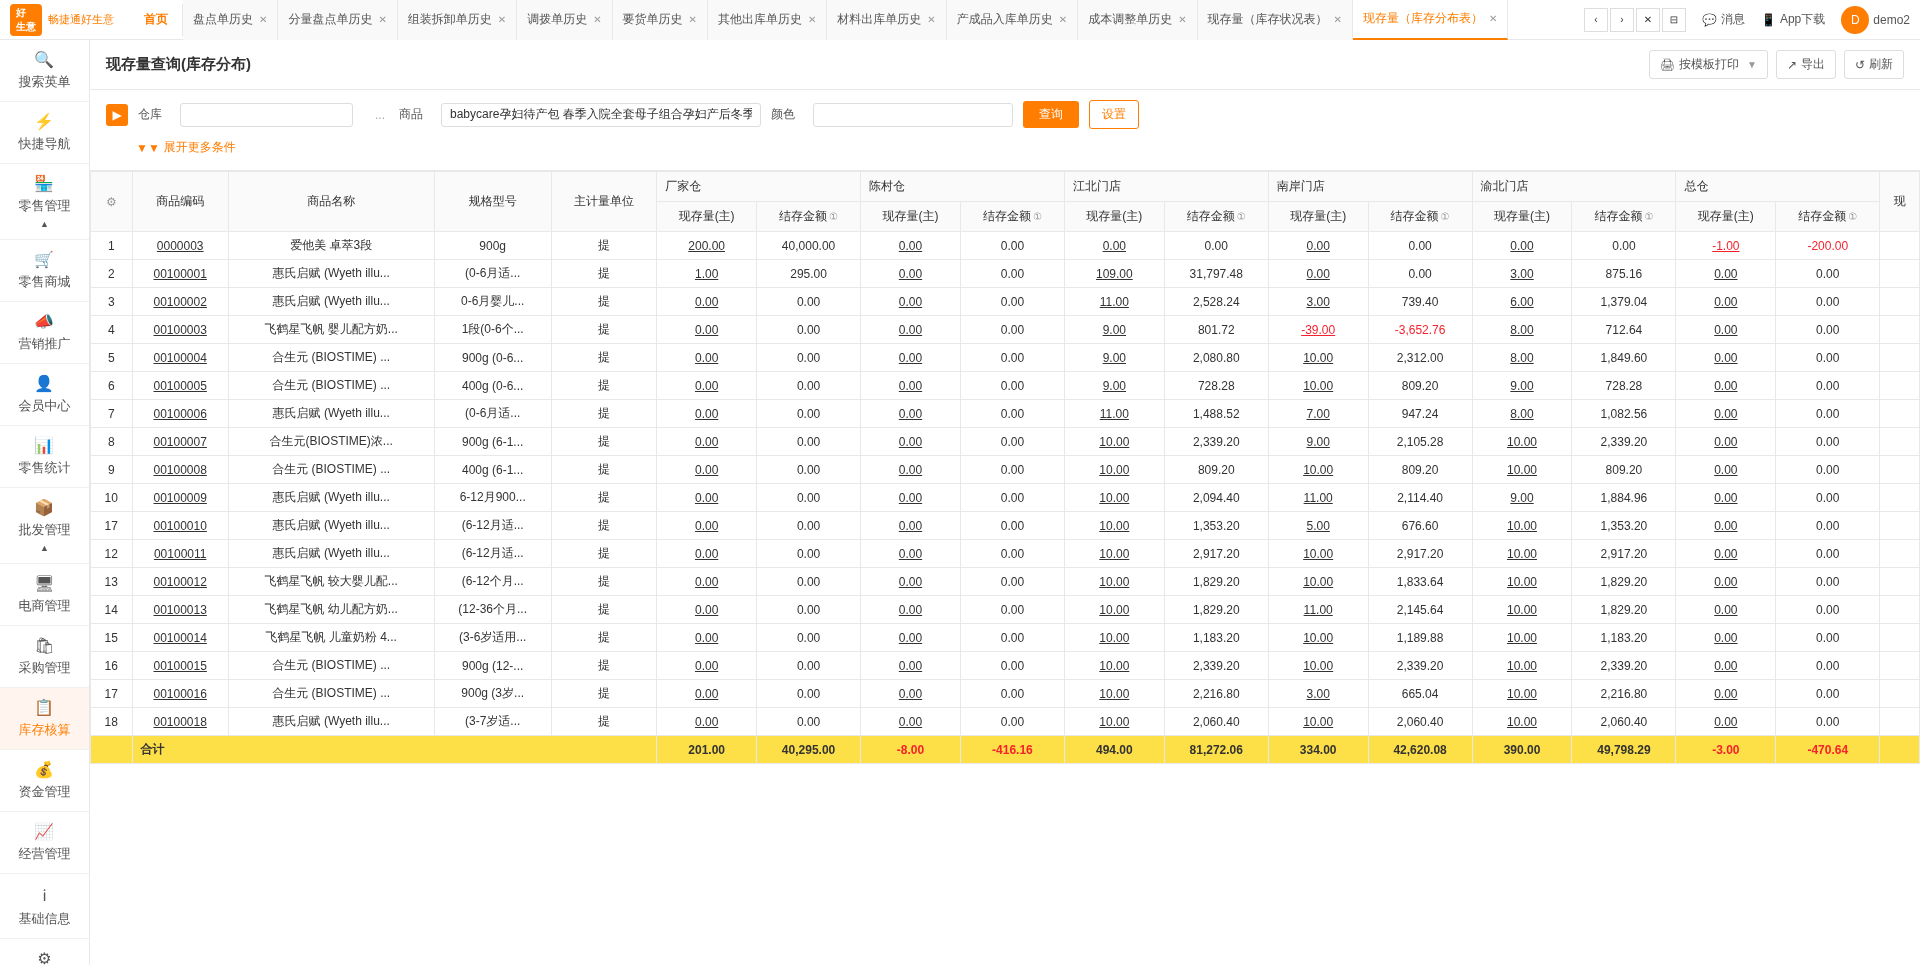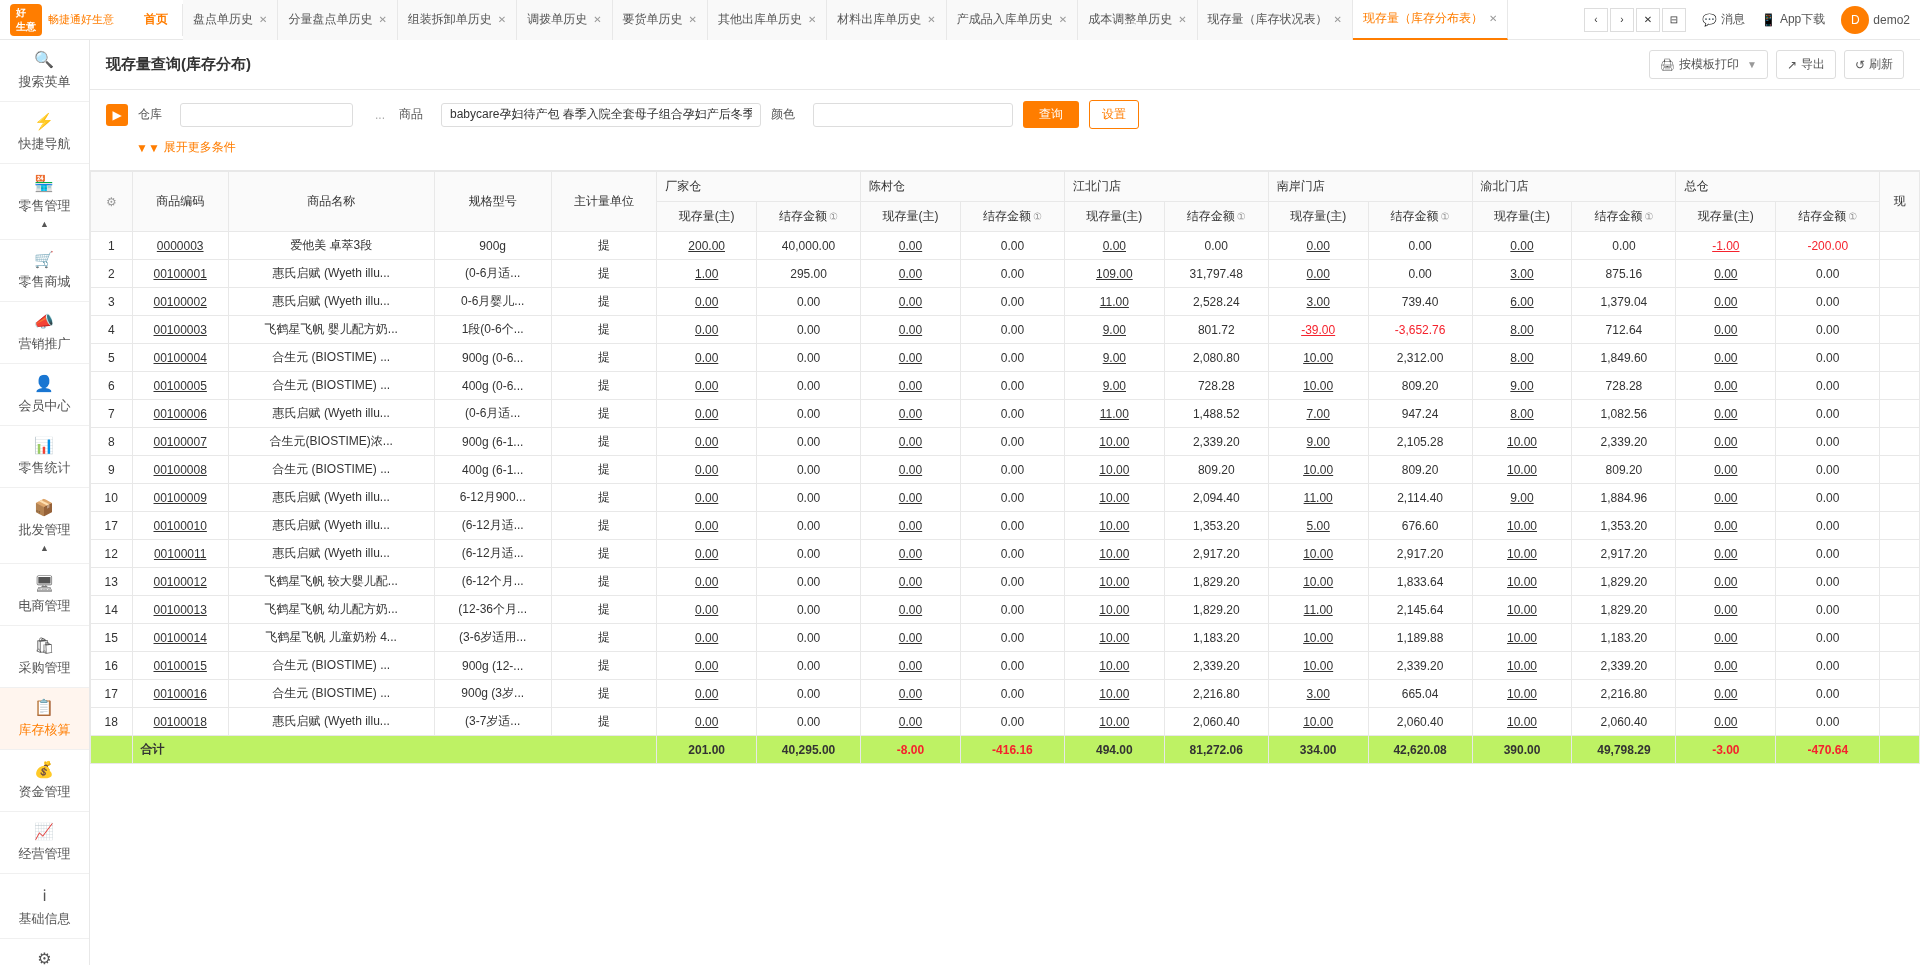--- a/index.html
+++ b/index.html
@@ -51,21 +51,21 @@
     .btn-setting { background: #fff; color: #ff7d00; border: 1px solid #ff7d00; padding: 5px 12px; border-radius: 3px; cursor: pointer; font-size: 12px; }
     .expand-more { display: flex; align-items: center; gap: 4px; color: #ff7d00; cursor: pointer; font-size: 12px; padding: 4px 0; }
     .orange-arrow { width: 22px; height: 22px; background: #ff7d00; color: white; display: flex; align-items: center; justify-content: center; border-radius: 3px; cursor: pointer; font-size: 12px; }
 
     
     .table-container { flex: 1; overflow: auto; background: #fff; margin: 0; }
     table { width: 100%; border-collapse: collapse; font-size: 12px; }
     thead tr th { background: #fafafa; border: 1px solid #e8e8e8; padding: 6px 8px; text-align: center; font-weight: normal; color: #333; white-space: nowrap; position: sticky; top: 0; z-index: 2; }
     thead tr:first-child th { background: #fafafa; }
     tbody tr td { border: 1px solid #e8e8e8; padding: 5px 8px; text-align: center; color: #333; white-space: nowrap; }
-    tbody tr.summary-row td { background: #bef264; font-weight: bold; }
+    tbody tr.summary-row td { background: #fde047; font-weight: bold; }
     .text-red { color: #f5222d !important; }
     .underline { text-decoration: underline; cursor: pointer; }
     .th-group { text-align: left; }
     .settings-icon { color: #999; cursor: pointer; }
     .info-icon { color: #999; font-size: 10px; cursor: pointer; margin-left: 2px; }
 
     
     ::-webkit-scrollbar { width: 6px; height: 6px; }
     ::-webkit-scrollbar-track { background: #f1f1f1; }
     ::-webkit-scrollbar-thumb { background: #ccc; border-radius: 3px; }

